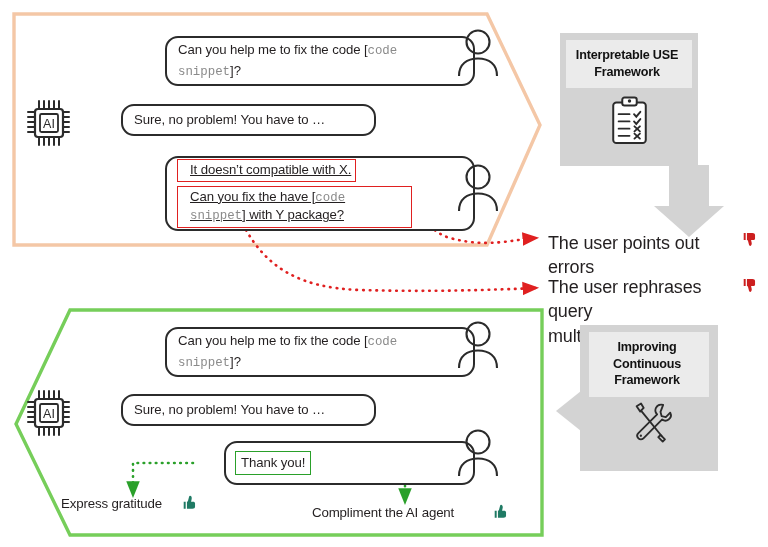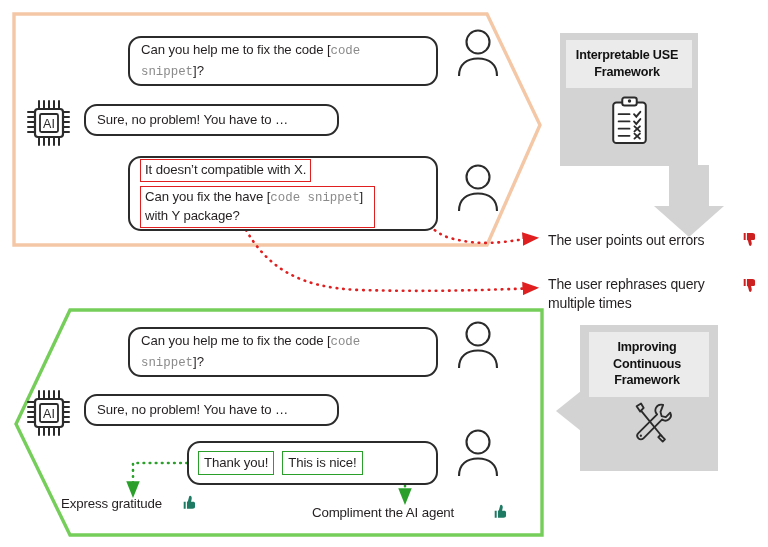--- a/index.html
+++ b/index.html
@@ -18,38 +18,40 @@
     position:absolute;
     border:2.2px solid #2b2b2b;
     border-radius:13px;
     background:#fff;
     box-sizing:border-box;
     display:flex;align-items:center;
     padding:6px 11px;
     font-size:13.2px;
     line-height:1.45;
     letter-spacing:-0.1px;
+    margin-left:37px;
   }
   .bubble .mono{
     font-family:"Liberation Mono","DejaVu Sans Mono",monospace;
     color:#8a8a8a;
     font-size:12.4px;
     letter-spacing:0px;
   }
   .bubble-stack{
     flex-direction:column;align-items:flex-start;justify-content:center;
     padding:7px 10px;gap:4px;
   }
 
   
   .redbox{
     border:1.8px solid #e02020;
-    padding:1px 4px 2px 4px;
+    padding:1px 4px 2px 12px;
     box-sizing:border-box;
     line-height:1.35;
+    text-decoration:underline;
   }
   .greenbox{
     border:1.8px solid #2aa02a;
     padding:1px 5px 2px 5px;
     box-sizing:border-box;
     white-space:nowrap;
     font-size:13.2px;
   }
 
   
@@ -70,21 +72,21 @@
     line-height:1.32;
     color:#111;
     padding:7px 4px 8px 0;
     letter-spacing:-0.2px;
   }
   .fw-icon{display:flex;align-items:center;justify-content:center;padding-top:6px;}
 
   
   .outcome{
     position:absolute;
-    font-size:14px;
+    font-size:18px;
     line-height:1.36;
     color:#231f20;
     letter-spacing:-0.15px;
   }
   .thumb{position:absolute;}
 
   .inline-label{position:absolute;font-size:13.3px;color:#231f20;letter-spacing:-0.15px;white-space:nowrap;}
 </style>
 </head>
 <body>
@@ -264,23 +266,20 @@
   </div>
 
   <div class="bubble" style="left:84px;top:394px;width:255px;height:32px;">
     <span>Sure, no problem! You have to …</span>
   </div>
 
   <div class="bubble" style="left:187px;top:441px;width:251px;height:44px;gap:8px;padding:5px 9px;">
     <div class="greenbox">
       <span>Thank you!</span>
     </div>
-    <div class="greenbox">
-      <span>This is nice!</span>
-    </div>
   </div>
 
   <div class="avatar" style="left:455px;top:320px;">
     <svg viewBox="0 0 46 50" width="46" height="50">
       <circle cx="23" cy="14" r="11.5" fill="none" stroke="#2b2b2b" stroke-width="2.1"></circle>
       <path d="M4,48 C4,36 12,30.5 23,30.5 C34,30.5 42,36 42,48" fill="none" stroke="#2b2b2b" stroke-width="2.1"></path>
     </svg>
   </div>
   <div class="avatar" style="left:455px;top:428px;">
     <svg viewBox="0 0 46 50" width="46" height="50">

